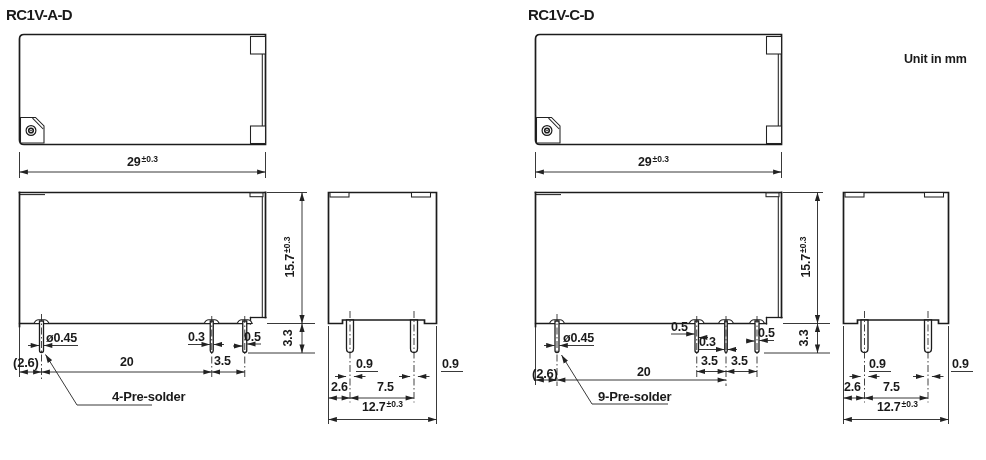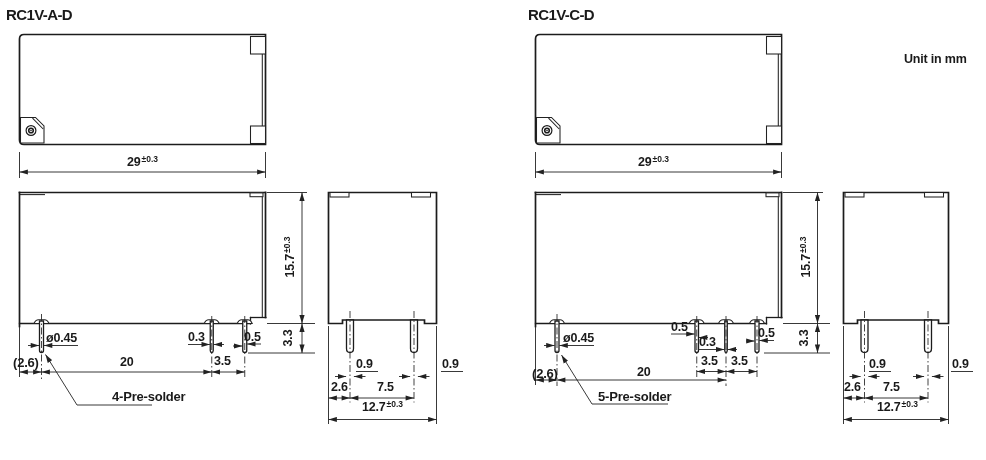--- a/index.html
+++ b/index.html
@@ -254,21 +254,21 @@
 <div class="lbl dim vdim" style="left:806px;top:257px;"><span>15.7</span><span class="tol">±0.3</span></div>
 <div class="lbl dim vdim" style="left:804px;top:338px;">3.3</div>
 <div class="lbl dim" style="left:563px;top:331px;">ø0.45</div>
 <div class="lbl dim" style="left:671px;top:320px;">0.5</div>
 <div class="lbl dim" style="left:699px;top:335px;">0.3</div>
 <div class="lbl dim" style="left:758px;top:326px;">0.5</div>
 <div class="lbl small" style="left:532px;top:366px;">(2.6)</div>
 <div class="lbl dim" style="left:637px;top:365px;">20</div>
 <div class="lbl dim" style="left:701px;top:354px;">3.5</div>
 <div class="lbl dim" style="left:731px;top:354px;">3.5</div>
-<div class="lbl lead" style="left:598px;top:389px;">5-Pre-solder</div>
+<div class="lbl lead" style="left:598px;top:389px;">9-Pre-solder</div>
 
 <div class="lbl dim" style="left:869px;top:357px;">0.9</div>
 <div class="lbl dim" style="left:952px;top:357px;">0.9</div>
 <div class="lbl dim" style="left:844px;top:380px;">2.6</div>
 <div class="lbl dim" style="left:883px;top:380px;">7.5</div>
 <div class="lbl dim" style="left:877px;top:400px;"><span>12.7</span><span class="tol">±0.3</span></div>
 
 </div>
 
 </body></html>

